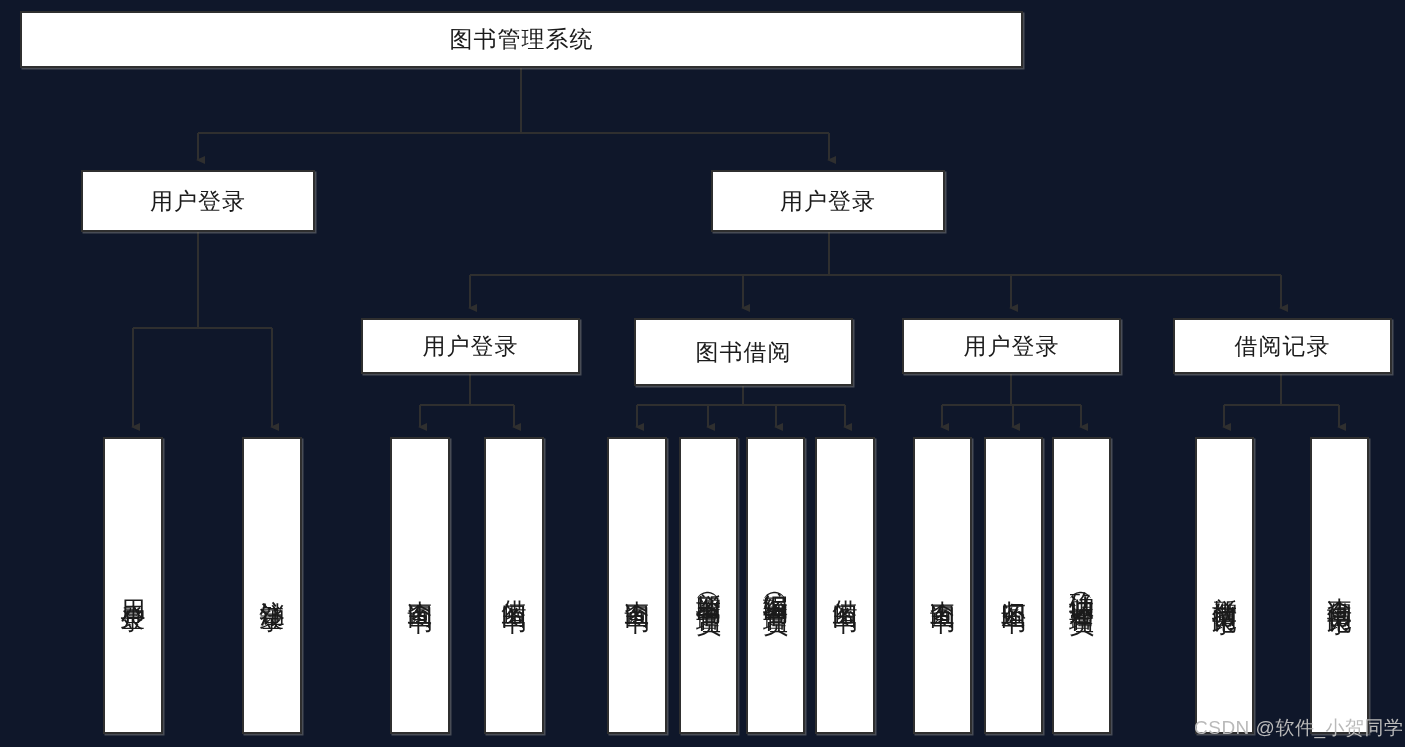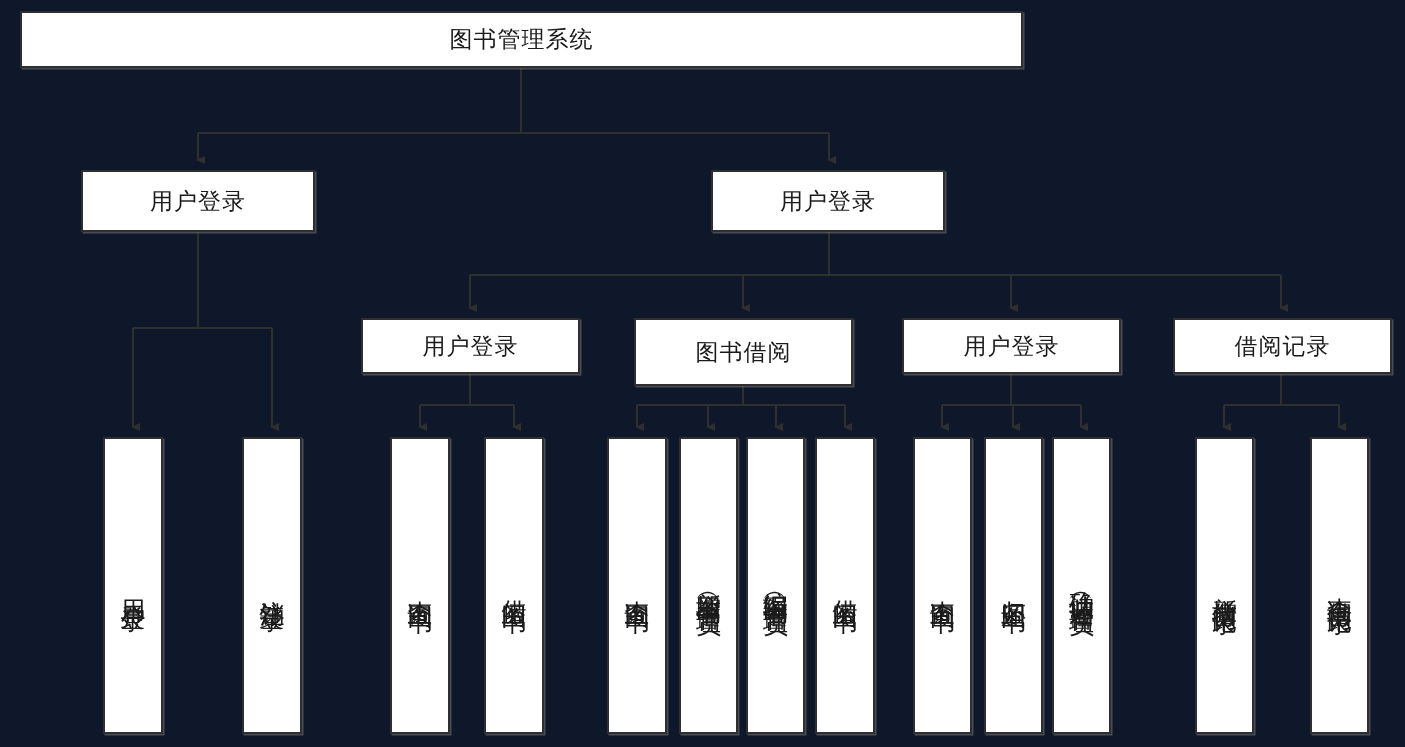--- a/index.html
+++ b/index.html
@@ -187,14 +187,15 @@
   <div class="node vert" style="left:1052px; top:437px; width:59px; height:297px;">
     <span class="lbl">确认归还（管理员）</span>
   </div>
   <div class="node vert" style="left:1195px; top:437px; width:59px; height:297px;">
     <span class="lbl">新增借阅记录</span>
   </div>
   <div class="node vert" style="left:1310px; top:437px; width:59px; height:297px;">
     <span class="lbl">查询借阅记录</span>
   </div>
 
+  <div class="watermark" style="left:1194px; top:715px;">CSDN @软件_小贺同学</div>
 
 </div>
 
 </body></html>

